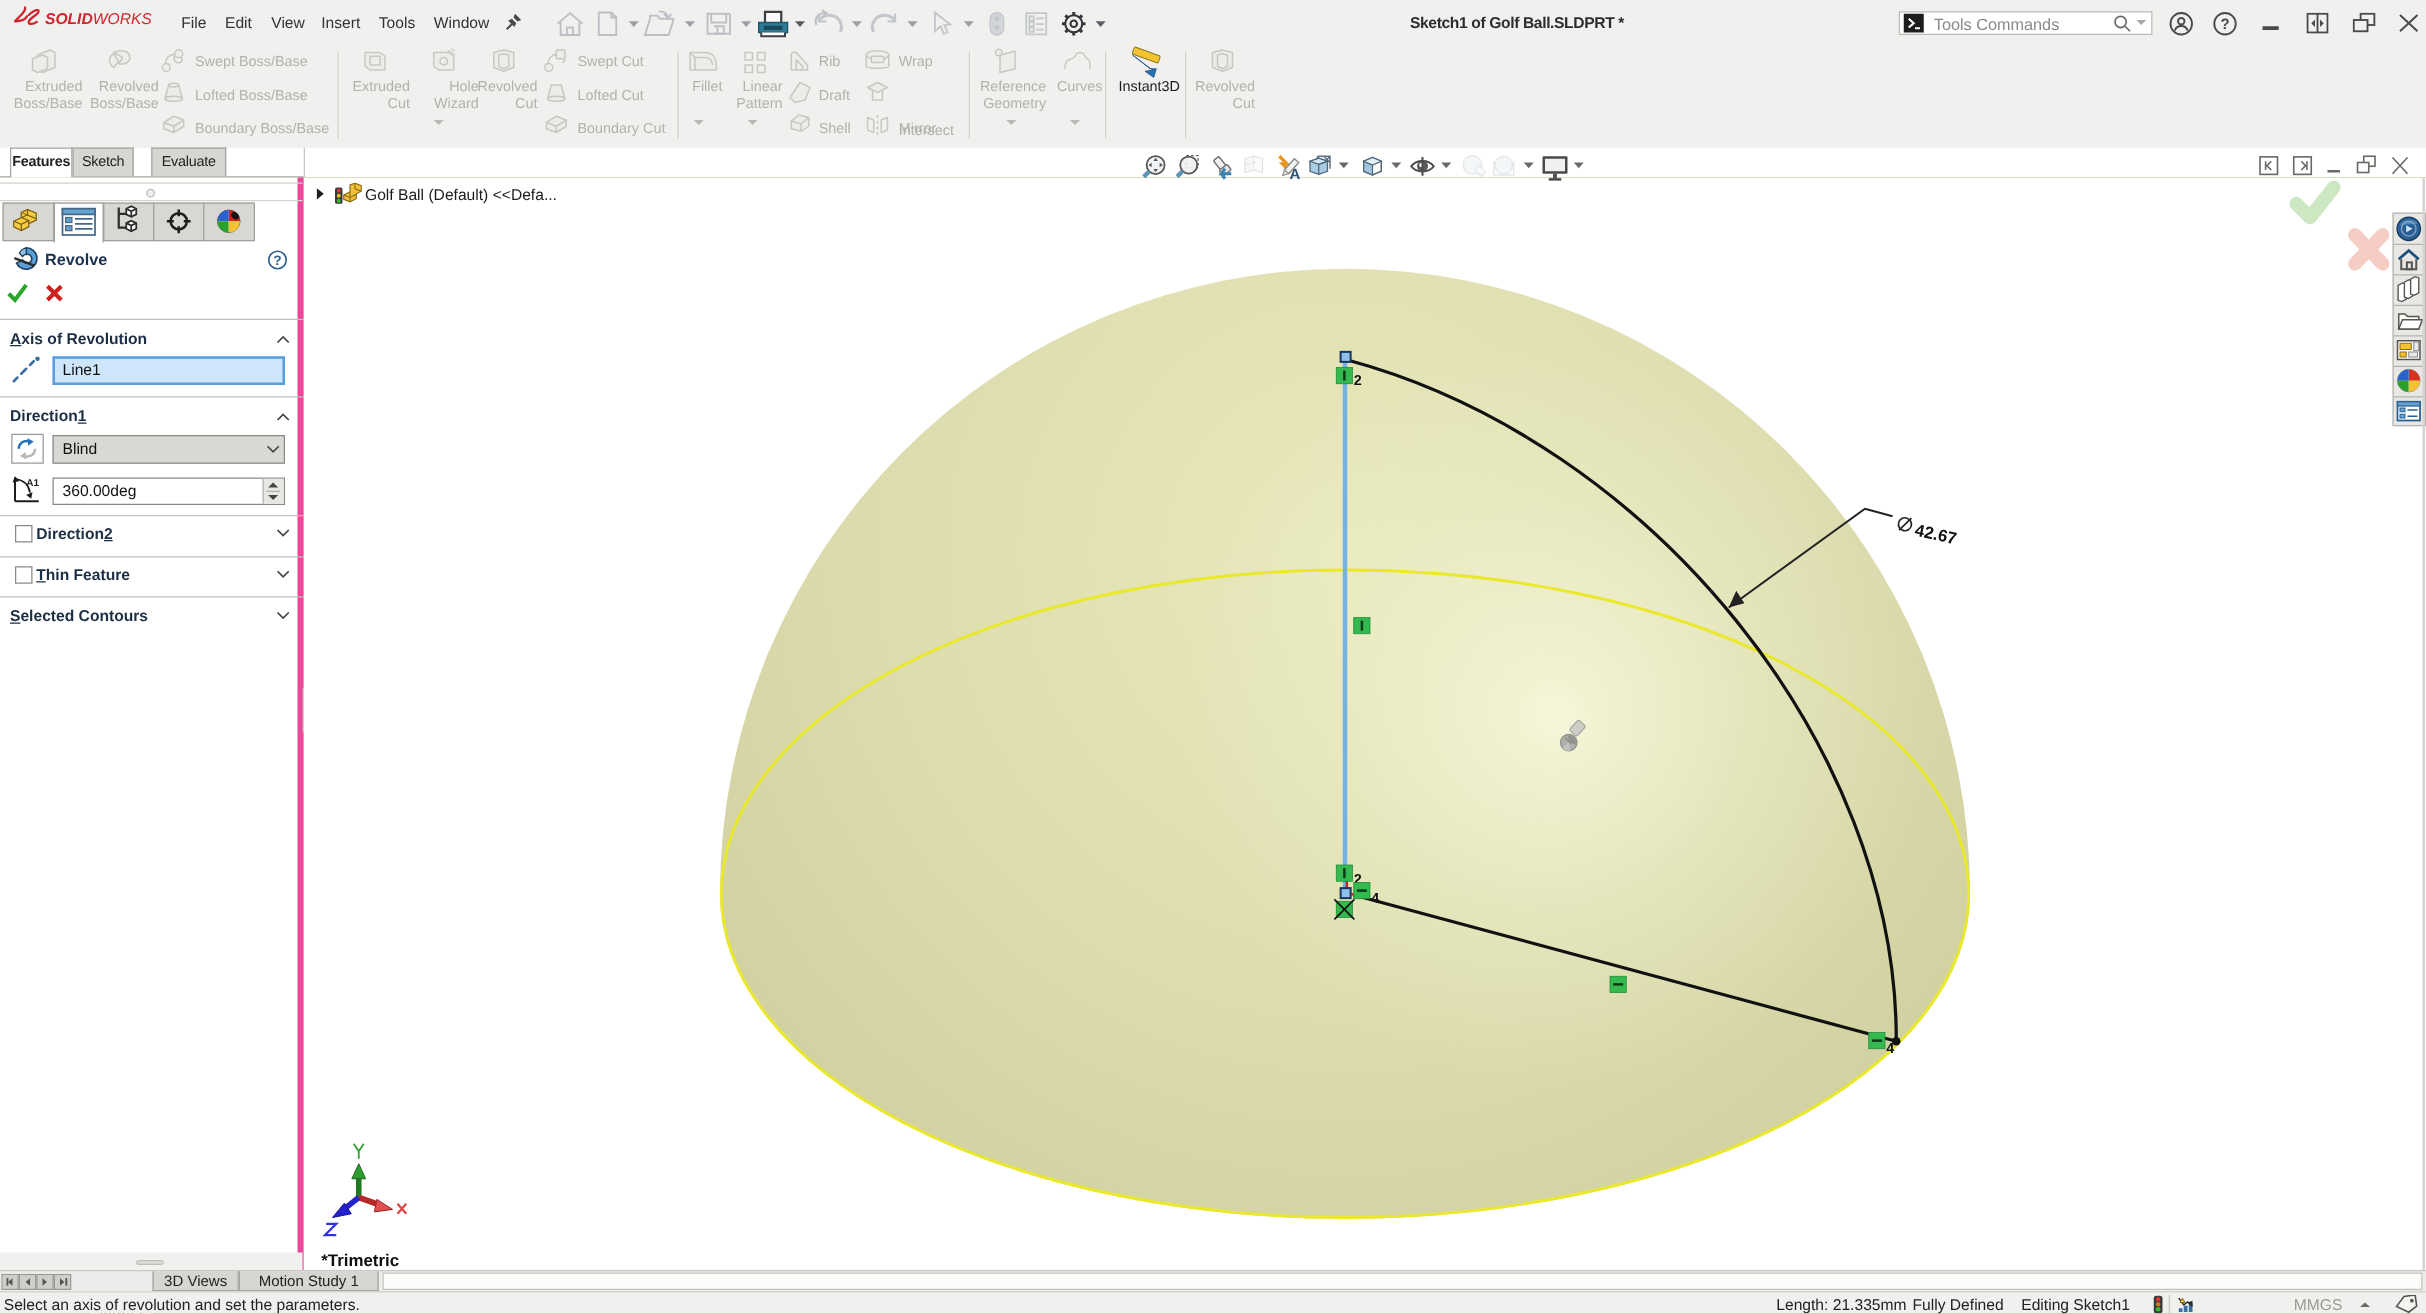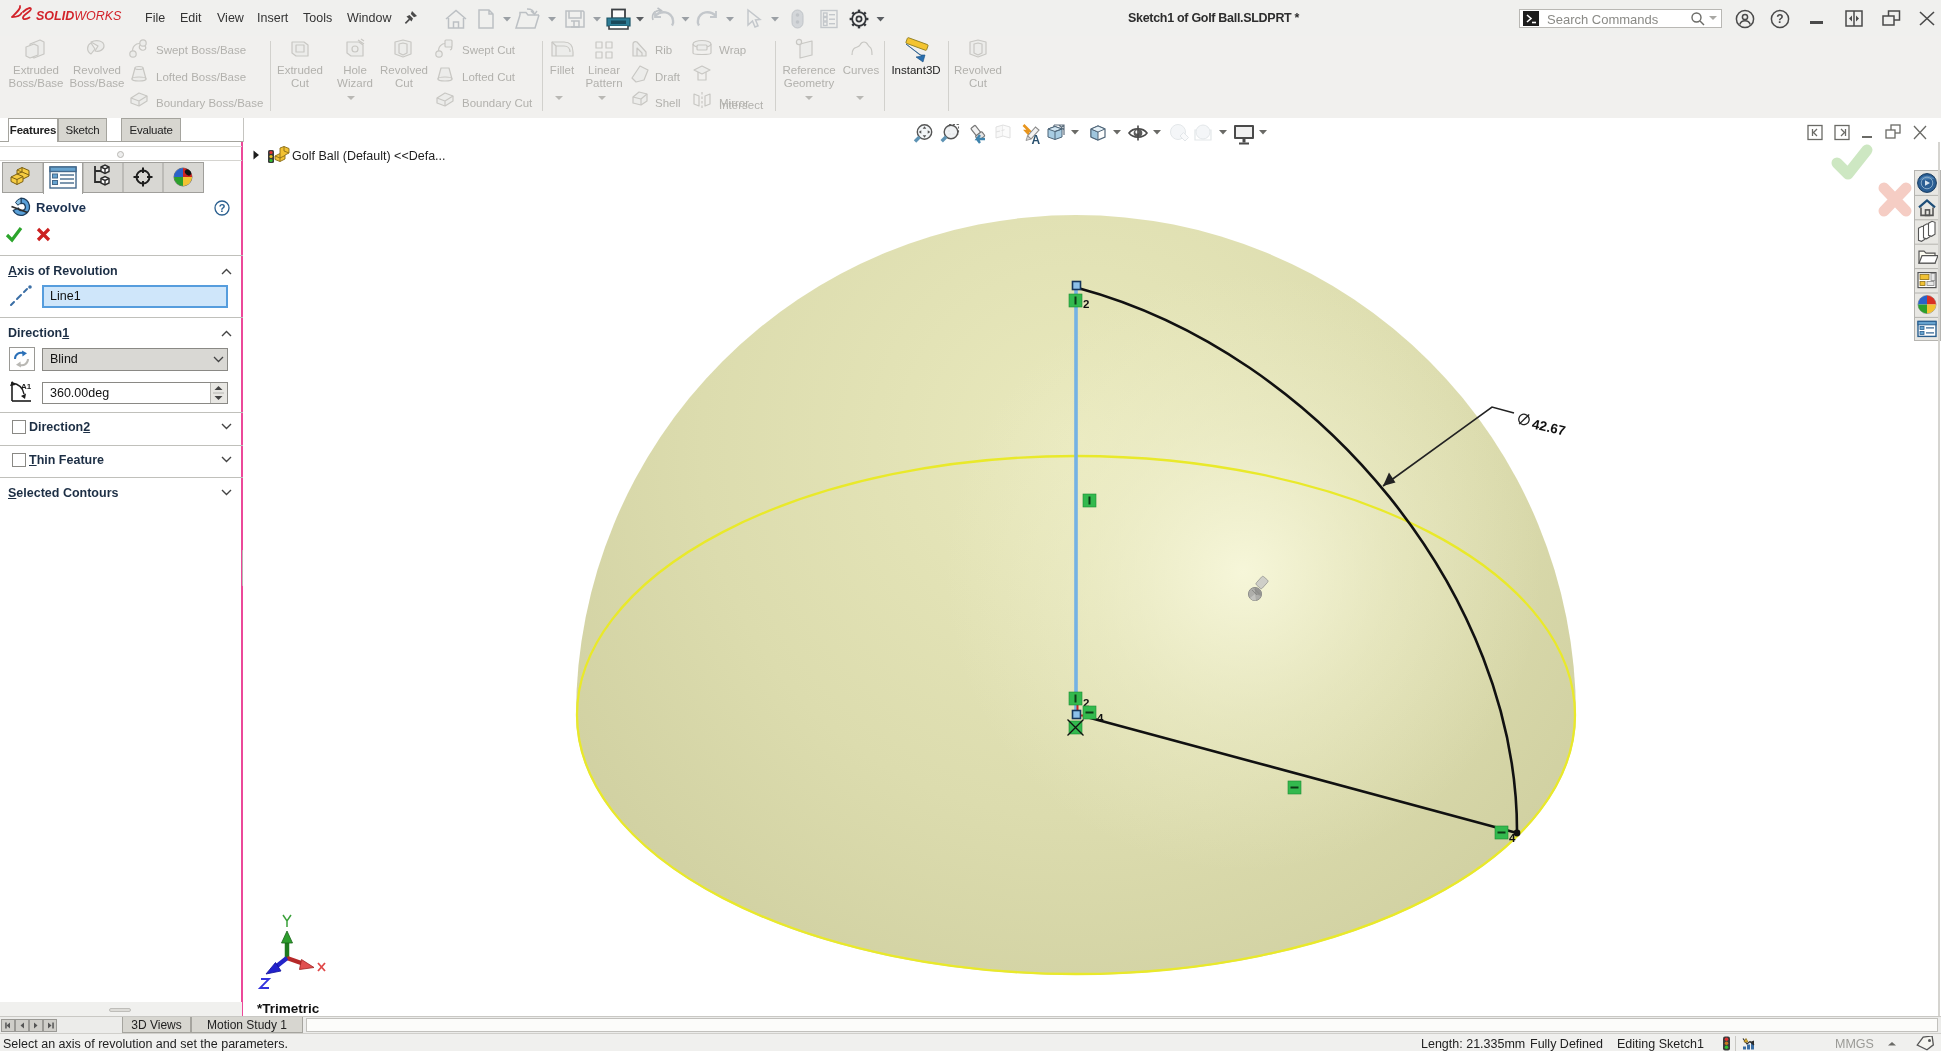--- a/index.html
+++ b/index.html
@@ -5,30 +5,30 @@
   html,body{margin:0;padding:0;}
   #app{position:relative;width:1941px;height:1051px;background:#4d7c0f;overflow:hidden;
        font-family:"Liberation Sans",sans-serif;font-size:12px;color:#222;}
   .abs{position:absolute;}
   
   #titlebar{left:0;top:0;width:1941px;height:36px;background:#f0f0ee;}
   .menuitem{position:absolute;top:11px;font-size:12.5px;color:#333;}
   
   #ribbon{left:0;top:36px;width:1941px;height:82px;background:#f1f0ee;border-bottom:1px solid #d8d7d3;}
   .rgsep{position:absolute;top:5px;height:70px;width:1px;background:#d2d1cd;}
-  .rbig{position:absolute;text-align:center;color:#b2b1ad;font-size:11.5px;line-height:13px;}
+  .rbig{position:absolute;text-align:right;color:#b2b1ad;font-size:11.5px;line-height:13px;}
   .rsmall{position:absolute;color:#b2b1ad;font-size:11.5px;white-space:nowrap;}
   .caret{position:absolute;width:0;height:0;border-left:4px solid transparent;border-right:4px solid transparent;border-top:4px solid #a9a8a4;}
   
   #cmtabs{left:0;top:118px;width:1941px;height:24px;background:#fff;}
   .cmtab{position:absolute;top:0;height:23px;line-height:23px;text-align:center;font-size:11.5px;letter-spacing:-0.2px;
          background:#d7d6d0;border:1px solid #a5a49e;border-bottom:none;box-sizing:border-box;color:#222;}
   .cmtab.active{background:#fff;font-weight:bold;border-bottom:none;height:24px;}
   
-  #lpanel{left:0;top:142px;width:243px;height:874px;background:#fff;border-right:2px solid #ec4899;box-sizing:border-box;}
+  #lpanel{left:0;top:142px;width:243px;height:874px;background:#fff;border-right:5px solid #ec4899;box-sizing:border-box;}
   .pmheader{font-weight:bold;color:#1c2e44;font-size:12.5px;}
   .pmdiv{position:absolute;left:0;width:243px;height:1px;background:#c0c0bb;}
   .chev{position:absolute;width:11px;height:7px;}
   
   #viewport{left:243px;top:142px;width:1698px;height:874px;background:#fff;}
   
   #btabs{left:0;top:1016px;width:1941px;height:17px;background:#ececea;border-top:1px solid #c9c8c4;}
   .btab{position:absolute;top:0;height:16px;line-height:16px;text-align:center;font-size:12px;
         background:#d7d6d0;border:1px solid #a5a49e;border-top:none;box-sizing:border-box;}
   .btab.active{background:#fff;font-weight:bold;}
@@ -136,21 +136,21 @@
       </g>
     </svg>
     <div class="abs" style="left:1128px;top:11px;font-size:12.5px;color:#2d2d2d;font-weight:bold;letter-spacing:-0.3px;">Sketch1 of Golf Ball.SLDPRT *</div>
 
     <div class="abs" style="left:1519px;top:9px;width:203px;height:19px;background:#fff;border:1px solid #b9b8b4;box-sizing:border-box;"></div>
     <div class="abs" style="left:1523px;top:11px;width:16px;height:15px;background:#1d1d1d;"></div>
     <svg class="abs" style="left:1523px;top:11px" width="16" height="15" viewBox="0 0 16 15">
         <path d="M4,4 L8,7.5 L4,11" stroke="#fff" stroke-width="1.6" fill="none"></path>
         <line x1="9" y1="11.5" x2="13" y2="11.5" stroke="#fff" stroke-width="1.6"></line>
       </svg>
-    <div class="abs" style="left:1547px;top:12px;color:#8a8a86;font-size:13px;">Search Commands</div>
+    <div class="abs" style="left:1547px;top:12px;color:#8a8a86;font-size:13px;">Tools Commands</div>
     <svg class="abs" style="left:1690px;top:11px" width="16" height="16" viewBox="0 0 16 16">
         <circle cx="6.5" cy="6.5" r="4.5" fill="none" stroke="#6b6b67" stroke-width="1.4"></circle>
         <line x1="10" y1="10" x2="14" y2="14" stroke="#6b6b67" stroke-width="1.4"></line>
       </svg>
     <div class="caret" style="left:1709px;top:16px"></div>
     <svg class="abs" style="left:1735px;top:9px" width="20" height="20" viewBox="0 0 20 20">
         <circle cx="10" cy="10" r="8.6" fill="none" stroke="#4a4a4a" stroke-width="1.5"></circle>
         <circle cx="10" cy="8" r="2.6" fill="none" stroke="#4a4a4a" stroke-width="1.5"></circle>
         <path d="M4.8,15.5 C5.8,12.6 8,11.8 10,11.8 C12,11.8 14.2,12.6 15.2,15.5" fill="none" stroke="#4a4a4a" stroke-width="1.5"></path>
       </svg>

